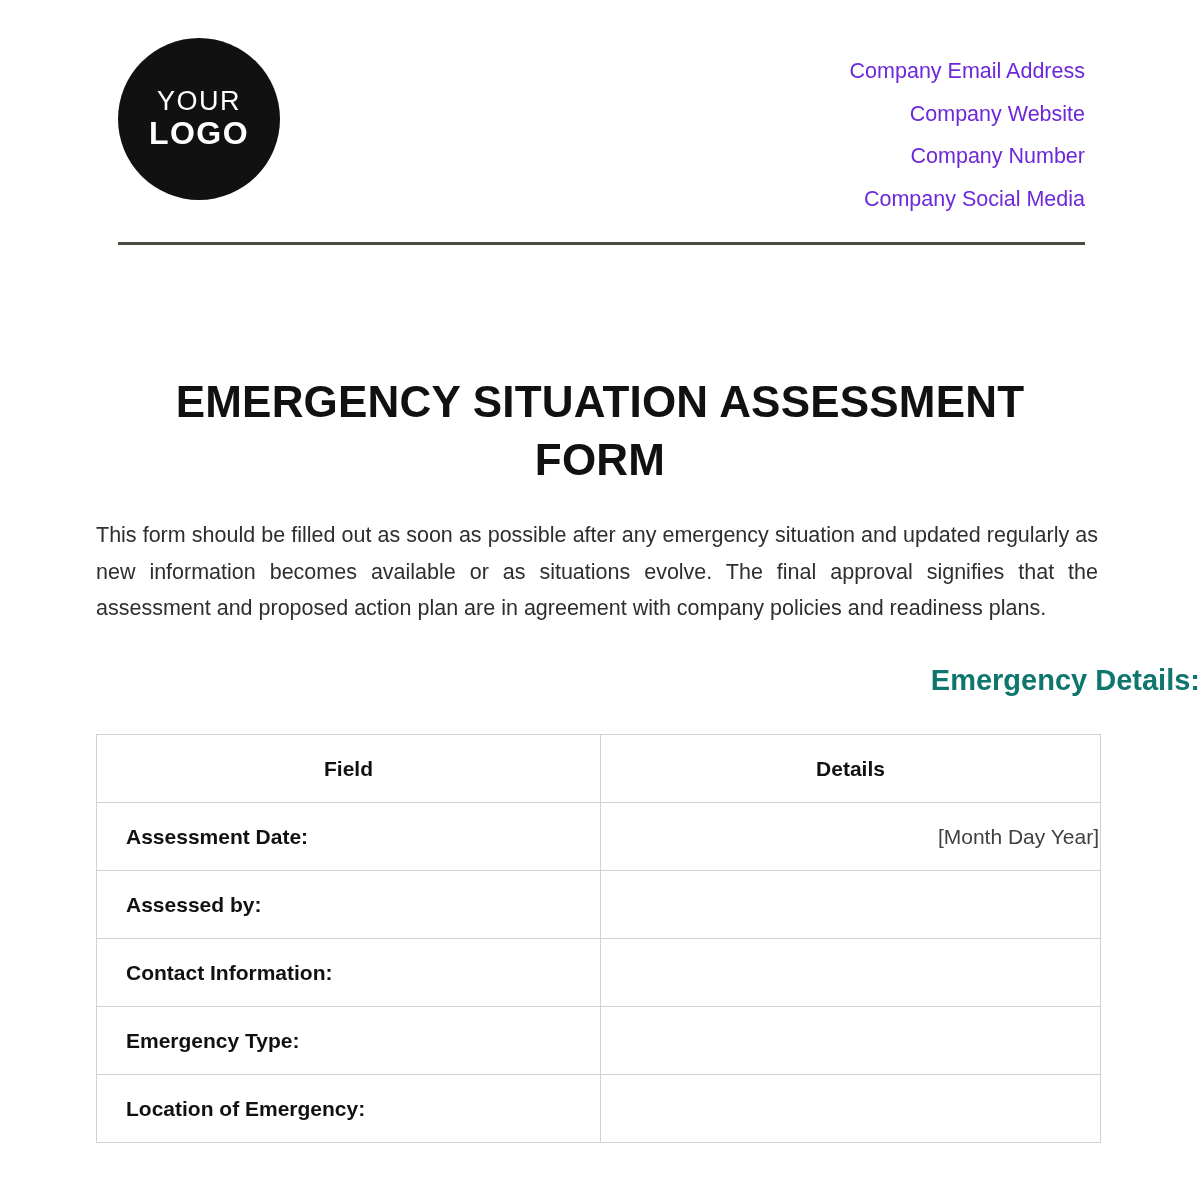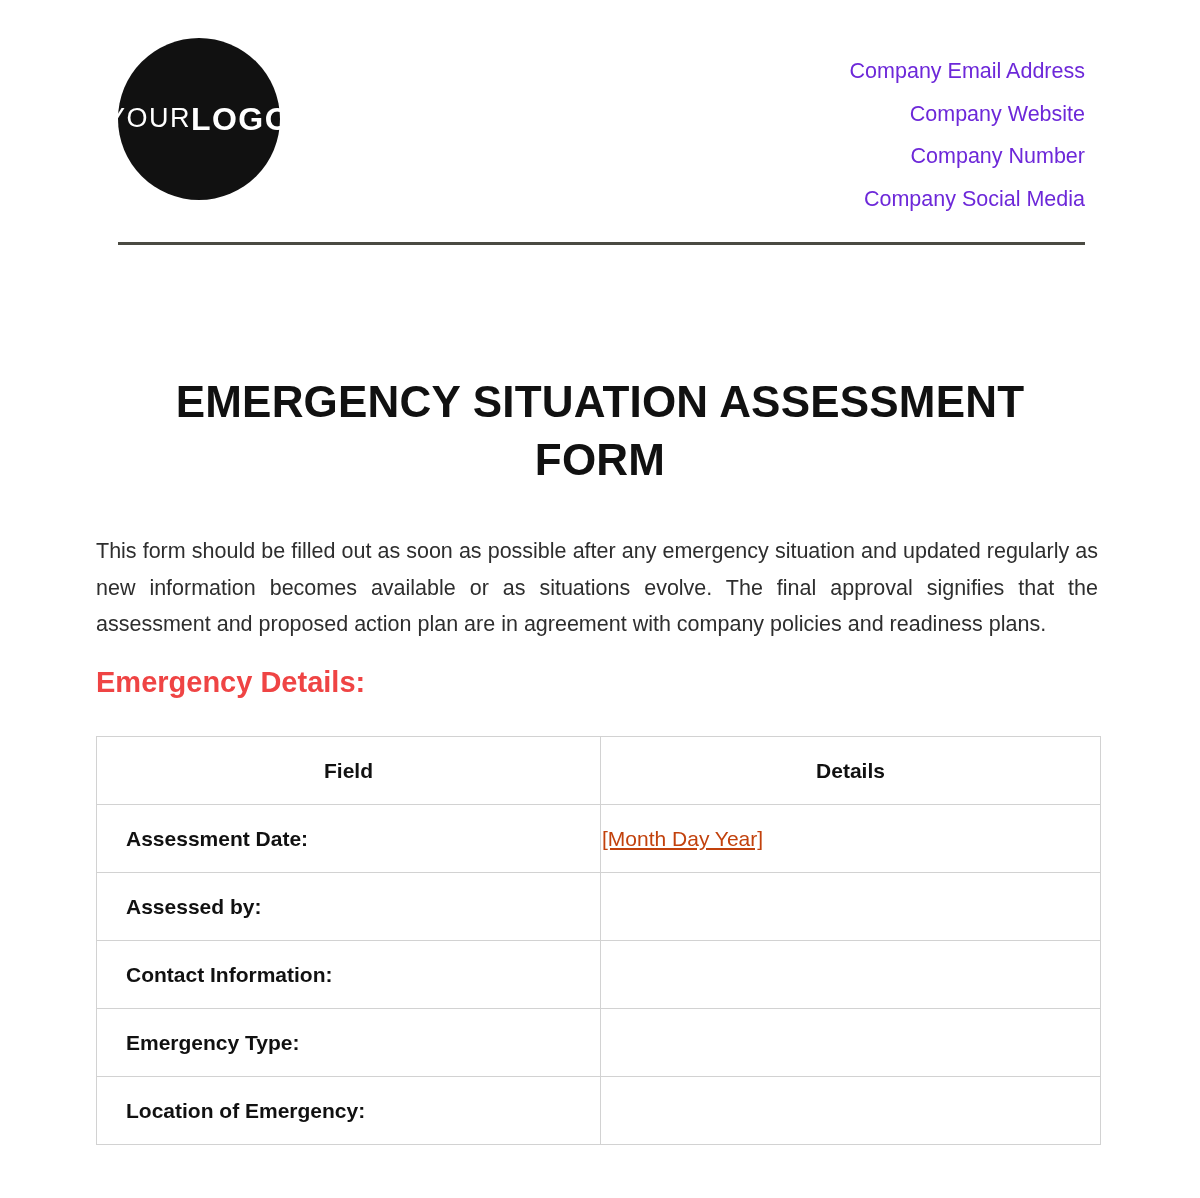--- a/index.html
+++ b/index.html
@@ -28,21 +28,21 @@
     justify-content: space-between;
     padding: 38px 115px 0 118px;
     box-sizing: border-box;
   }
   .logo-circle {
     width: 162px;
     height: 162px;
     border-radius: 50%;
     background: #111111;
     display: flex;
-    flex-direction: row;
+    flex-direction: column;
     align-items: center;
     justify-content: center;
     color: #ffffff;
     line-height: 1.08;
   }
   .logo-line1 {
     font-size: 27px;
     letter-spacing: 1.5px;
     font-weight: 400;
   }
@@ -73,33 +73,34 @@
     text-align: center;
     font-size: 44px;
     font-weight: 700;
     letter-spacing: 0.2px;
     line-height: 1.32;
     color: #111111;
   }
 
   
   .intro {
-    margin: 44px 102px 0 96px;
+    margin: 28px 102px 0 96px;
     font-size: 21.5px;
     line-height: 1.69;
     text-align: justify;
     color: #2e2e2e;
   }
 
   
   .section-heading {
-    margin: 24px 0 0 96px;
+    margin: 38px 0 0 96px;
     font-size: 29px;
     font-weight: 700;
-    color: #ef4444;
+    color: #0f766e;
+    text-align: right;
   }
 
   
   .tbl {
     margin: 37px 99px 0 96px;
     border-collapse: collapse;
     width: calc(100% - 195px);
     table-layout: fixed;
   }
   .tbl th, .tbl td {
@@ -114,24 +115,23 @@
     text-align: center;
     font-weight: 700;
     color: #111111;
   }
   .tbl td.field {
     padding-left: 29px;
     font-weight: 700;
     color: #111111;
   }
   .tbl td.detail {
-    text-align: left;
-    color: #c2410c;
+    text-align: right;
+    color: #404040;
     font-weight: 400;
-    text-decoration: underline;
   }
 </style>
 </head>
 <body>
 
 <div class="page">
 
   <div class="header">
     <div class="logo-circle">
       <span class="logo-line1">YOUR</span>

